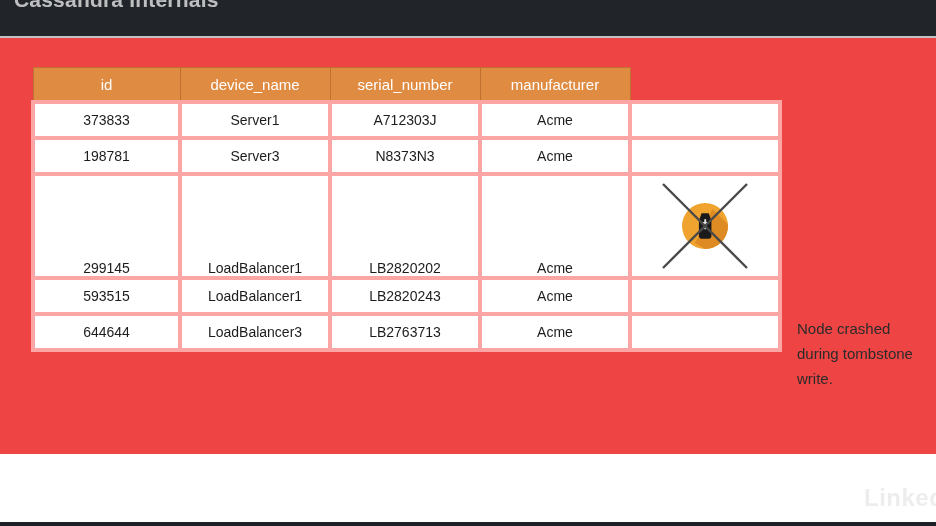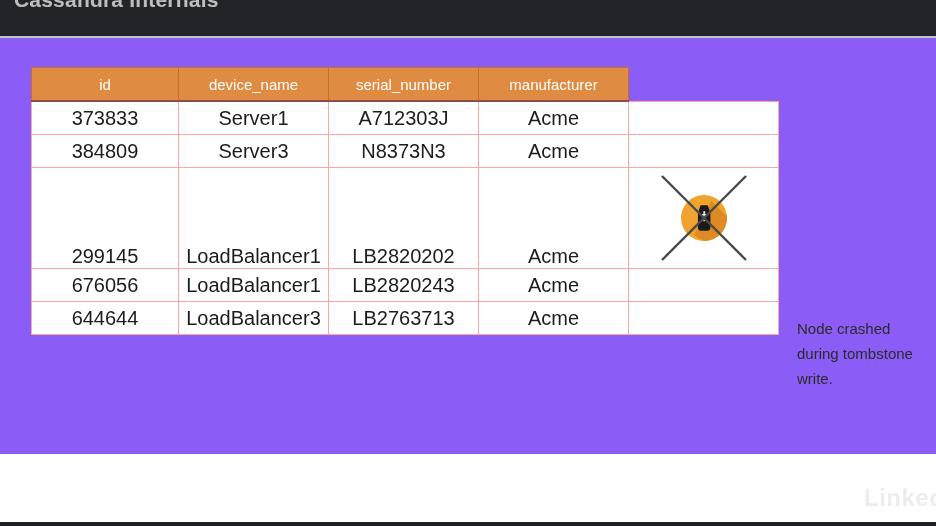--- a/index.html
+++ b/index.html
@@ -43,21 +43,21 @@
     background: #8d9096;
     opacity: .55;
   }
 
   
   #slide {
     position: absolute;
     left: 0; top: 38px;
     width: 936px;
     height: 416px;
-    background: #8b5cf6;
+    background: #ef4444;
   }
 
   #device-table {
     position: absolute;
     left: 31px;
     top: 29px;
     width: 747px;
     border-collapse: collapse;
     table-layout: fixed;
   }
@@ -78,22 +78,22 @@
     border: 1px solid #c0702f;
     border-bottom: 2px solid #8d4b4b;
   }
   #device-table th.blank-head {
     background: transparent;
     border: none;
     border-bottom: none;
   }
 
   #device-table td {
-    border: 1px solid #fca5a5;
-    font-size: 20px;
+    border: 4px solid #fca5a5;
+    font-size: 14px;
     color: #1c1c1c;
     text-align: center;
     padding: 0 4px;
     background: #ffffff;
   }
   #device-table td.marker-cell {
     padding: 0;
     position: relative;
   }
   tr.row-normal td { height: 32px; vertical-align: middle; }
@@ -188,21 +188,21 @@
     </thead>
     <tbody id="table-body">
         <tr class="row-normal">
     <td>373833</td>
     <td>Server1</td>
     <td>A712303J</td>
     <td>Acme</td>
     <td class="marker-cell"></td>
   </tr>
         <tr class="row-normal">
-    <td>384809</td>
+    <td>198781</td>
     <td>Server3</td>
     <td>N8373N3</td>
     <td>Acme</td>
     <td class="marker-cell"></td>
   </tr>
         <tr class="row-tall">
     <td>299145</td>
     <td>LoadBalancer1</td>
     <td>LB2820202</td>
     <td>Acme</td>
@@ -218,21 +218,21 @@
       </svg>
     </div>
     <svg class="crossout" width="96" height="96" viewBox="0 0 96 96" aria-hidden="true">
       <line x1="6" y1="6" x2="90" y2="90" stroke="#4a4a4a" stroke-width="2.4"></line>
       <line x1="90" y1="6" x2="6" y2="90" stroke="#4a4a4a" stroke-width="2.4"></line>
     </svg>
   </div>
           </td>
   </tr>
         <tr class="row-normal">
-    <td>676056</td>
+    <td>593515</td>
     <td>LoadBalancer1</td>
     <td>LB2820243</td>
     <td>Acme</td>
     <td class="marker-cell"></td>
   </tr>
         <tr class="row-normal">
     <td>644644</td>
     <td>LoadBalancer3</td>
     <td>LB2763713</td>
     <td>Acme</td>

